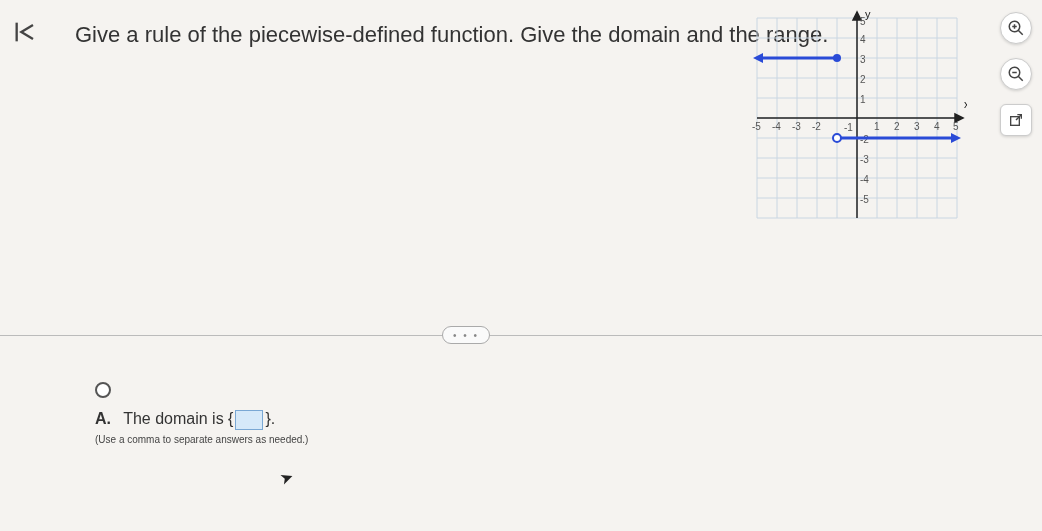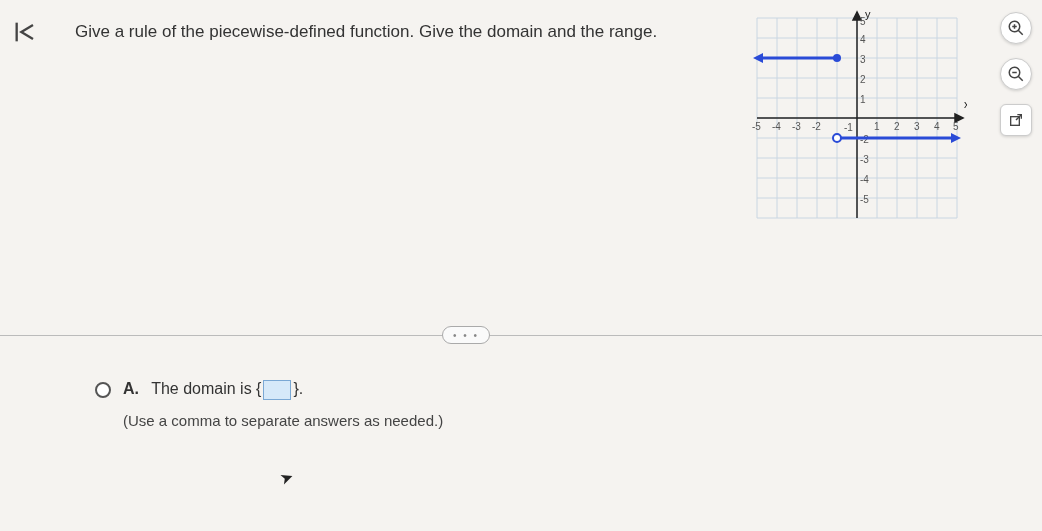--- a/index.html
+++ b/index.html
@@ -19,21 +19,21 @@
       font-size: 28px;
       color: #444;
       cursor: pointer;
       user-select: none;
     }
     .question-area {
       position: absolute;
       top: 22px;
       left: 75px;
       right: 70px;
-      font-size: 17px;
+      font-size: 22px;
       color: #333;
     }
     .graph-container {
       position: absolute;
       top: 8px;
       right: 75px;
       width: 220px;
       height: 220px;
     }
     .tool-buttons {
@@ -100,34 +100,35 @@
       position: absolute;
       top: 380px;
       left: 95px;
       right: 70px;
     }
     .option {
       display: flex;
       align-items: flex-start;
       margin-bottom: 22px;
       gap: 12px;
+      flex-direction: column;
     }
     .radio {
       width: 16px;
       height: 16px;
       border: 2px solid #555;
       border-radius: 50%;
       margin-top: 2px;
       flex-shrink: 0;
       cursor: pointer;
       background: #fff;
     }
     .option-body { font-size: 16px; color: #333; }
     .opt-letter { font-weight: bold; margin-right: 8px; }
-    .hint { font-size: 15px; color: #444; margin-top: 12px; display: block; }
+    .hint { font-size: 10px; color: #444; margin-top: 4px; display: block; }
     .answer-box {
       display: inline-block;
       width: 28px;
       height: 20px;
       background: #d6e9f9;
       border: 1px solid #7aa8d4;
       vertical-align: middle;
       margin: 0 2px;
     }
     .answer-box-b {

